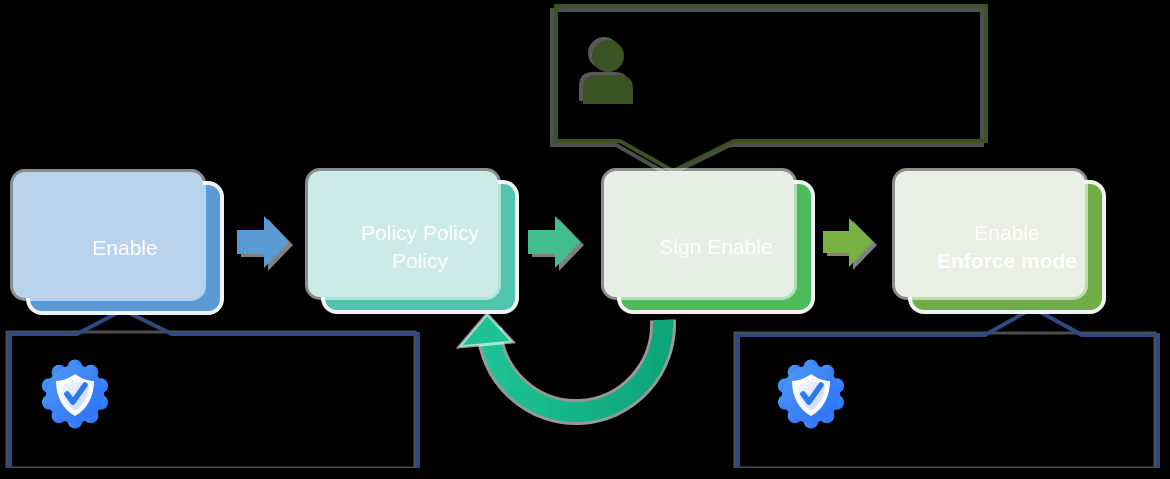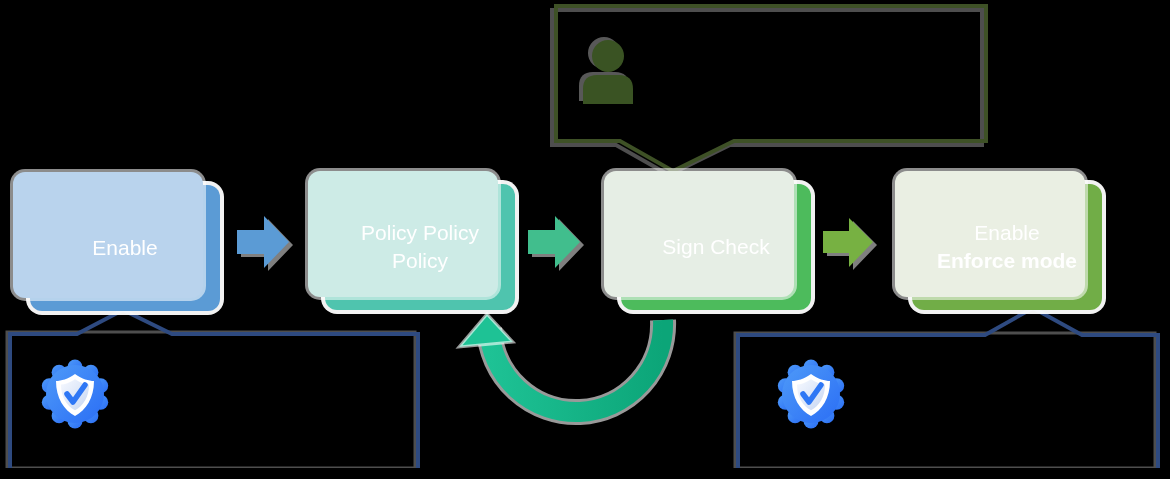--- a/index.html
+++ b/index.html
@@ -91,21 +91,21 @@
   <div class="card" style="left: 30px; top: 185px; background: rgb(91, 155, 213); --back: #B9D3ED;">
     <div>Enable</div>
   </div>
 
   <div class="card" style="left: 325px; top: 184px; background: rgb(79, 196, 174); --back: #CDEBE6;">
     <div>Policy Policy</div>
     <div>Policy</div>
   </div>
 
   <div class="card" style="left: 621px; top: 184px; background: rgb(77, 187, 92); --back: #E6EEE5;">
-    <div>Sign Check</div>
+    <div>Sign Enable</div>
     <div></div>
   </div>
 
   <div class="card" style="left: 912px; top: 184px; background: rgb(113, 173, 71); --back: #EAEFE3;">
     <div>Enable</div>
     <div class="bold">Enforce mode</div>
   </div>
 
 </div>
 

